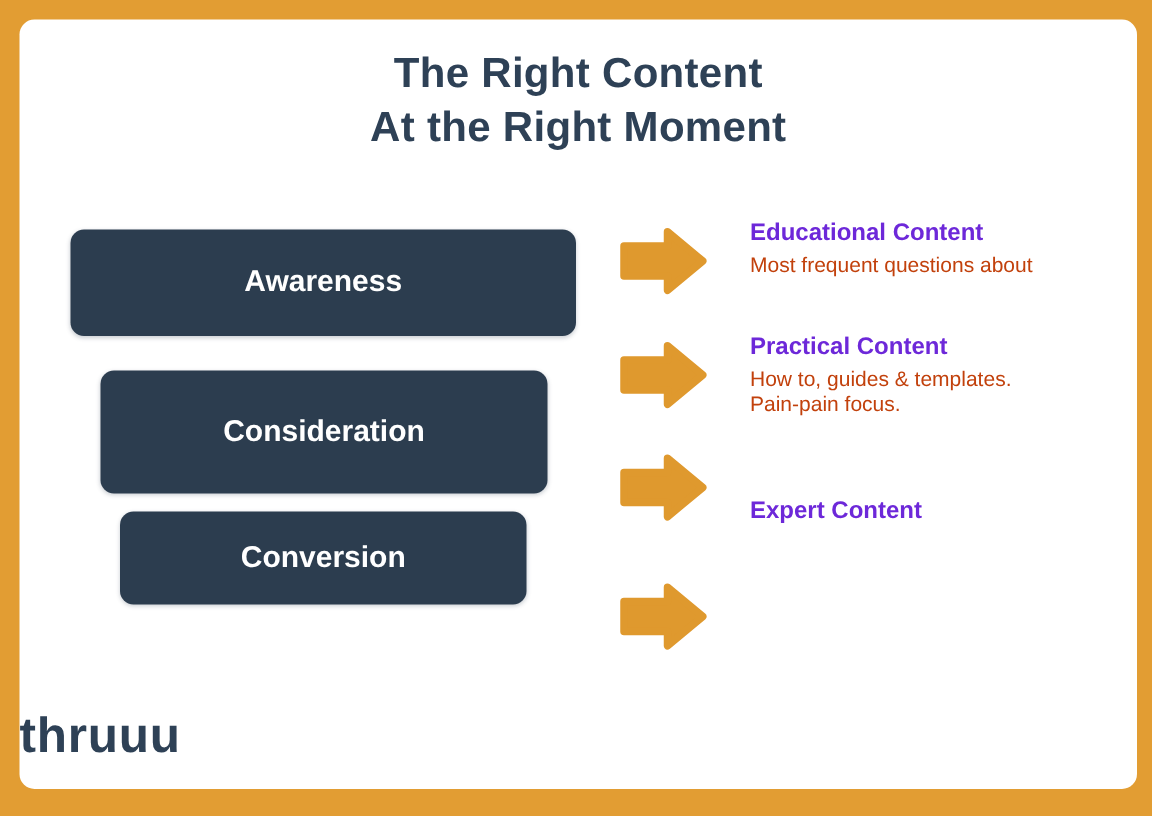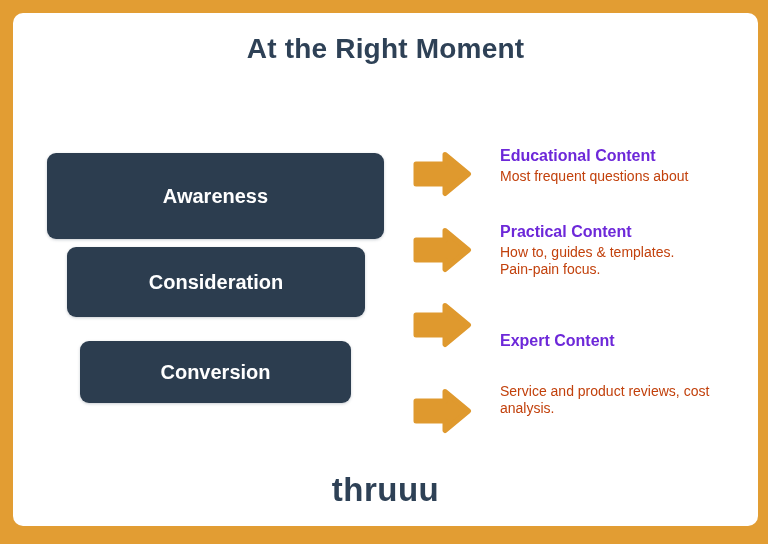--- a/index.html
+++ b/index.html
@@ -32,22 +32,22 @@
     background: #2C3D4F;
     border-radius: 9px;
     display: flex;
     align-items: center;
     justify-content: center;
     color: #FFFFFF;
     font-size: 20px;
     font-weight: bold;
     box-shadow: 0 1px 3px rgba(44,61,79,0.25);
   }
-  .stage-1 { left: 34px; top: 140px; width: 337px; height: 86px; }
-  .stage-2 { left: 54px; top: 234px; width: 298px; height: 70px; }
+  .stage-1 { left: 34px; top: 140px; width: 337px; height: 71px; }
+  .stage-2 { left: 54px; top: 234px; width: 298px; height: 82px; }
   .stage-3 { left: 67px; top: 328px; width: 271px; height: 62px; }
   .row {
     position: absolute;
     left: 400px;
     display: flex;
     align-items: flex-start;
   }
   .row-1 { top: 130px; }
   .row-2 { top: 206px; }
   .row-3 { top: 281px; align-items: flex-end; }
@@ -71,33 +71,33 @@
   .row-desc {
     color: #c2410c;
     font-size: 14px;
     line-height: 17px;
     margin-top: 3px;
   }
   .logo {
     position: absolute;
     left: 0; right: 0;
     top: 458px;
-    text-align: center;
     color: #2E4156;
     font-size: 33px;
     font-weight: bold;
     letter-spacing: 0.5px;
   }
 </style>
 </head>
 <body>
 
 <div class="card">
 
   <div class="title">
+    <div>The Right Content</div>
     <div>At the Right Moment</div>
   </div>
 
   <div class="stage stage-1">
     <span>Awareness</span>
   </div>
   <div class="stage stage-2">
     <span>Consideration</span>
   </div>
   <div class="stage stage-3">
@@ -136,22 +136,18 @@
     <div class="row-text">
       <div class="row-heading">Expert Content</div>
     </div>
   </div>
 
   <div class="row row-4">
     <svg class="arrow" viewBox="0 0 59 50" xmlns="http://www.w3.org/2000/svg">
       <path d="M3 15 H32 V5.5 L55.5 25 L32 44.5 V35 H3 Z" fill="#DF992E" stroke="#DF992E" stroke-width="5" stroke-linejoin="round"></path>
     </svg>
     <div class="row-text">
-      <div class="row-desc">
-        <div>Service and product reviews, cost</div>
-        <div>analysis.</div>
-      </div>
     </div>
   </div>
 
   <div class="logo">thruuu</div>
 
 </div>
 
 </body></html>

